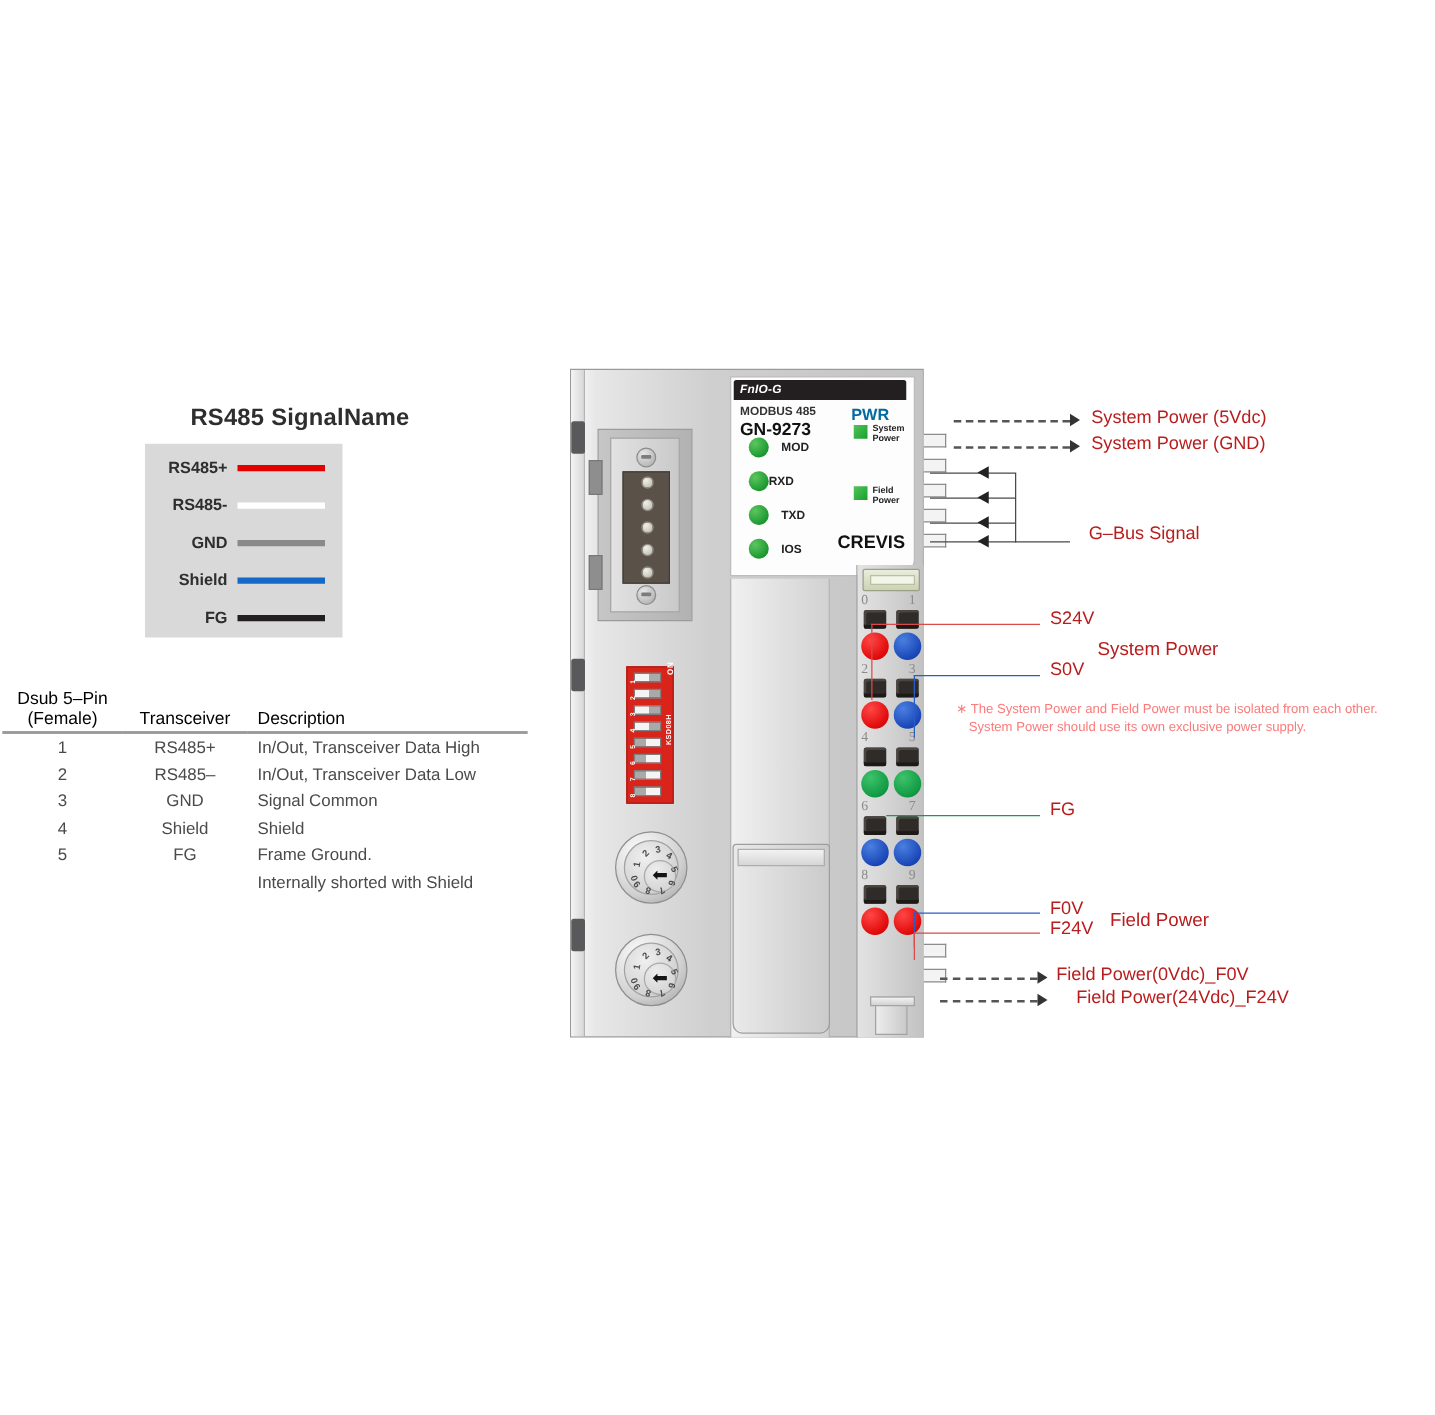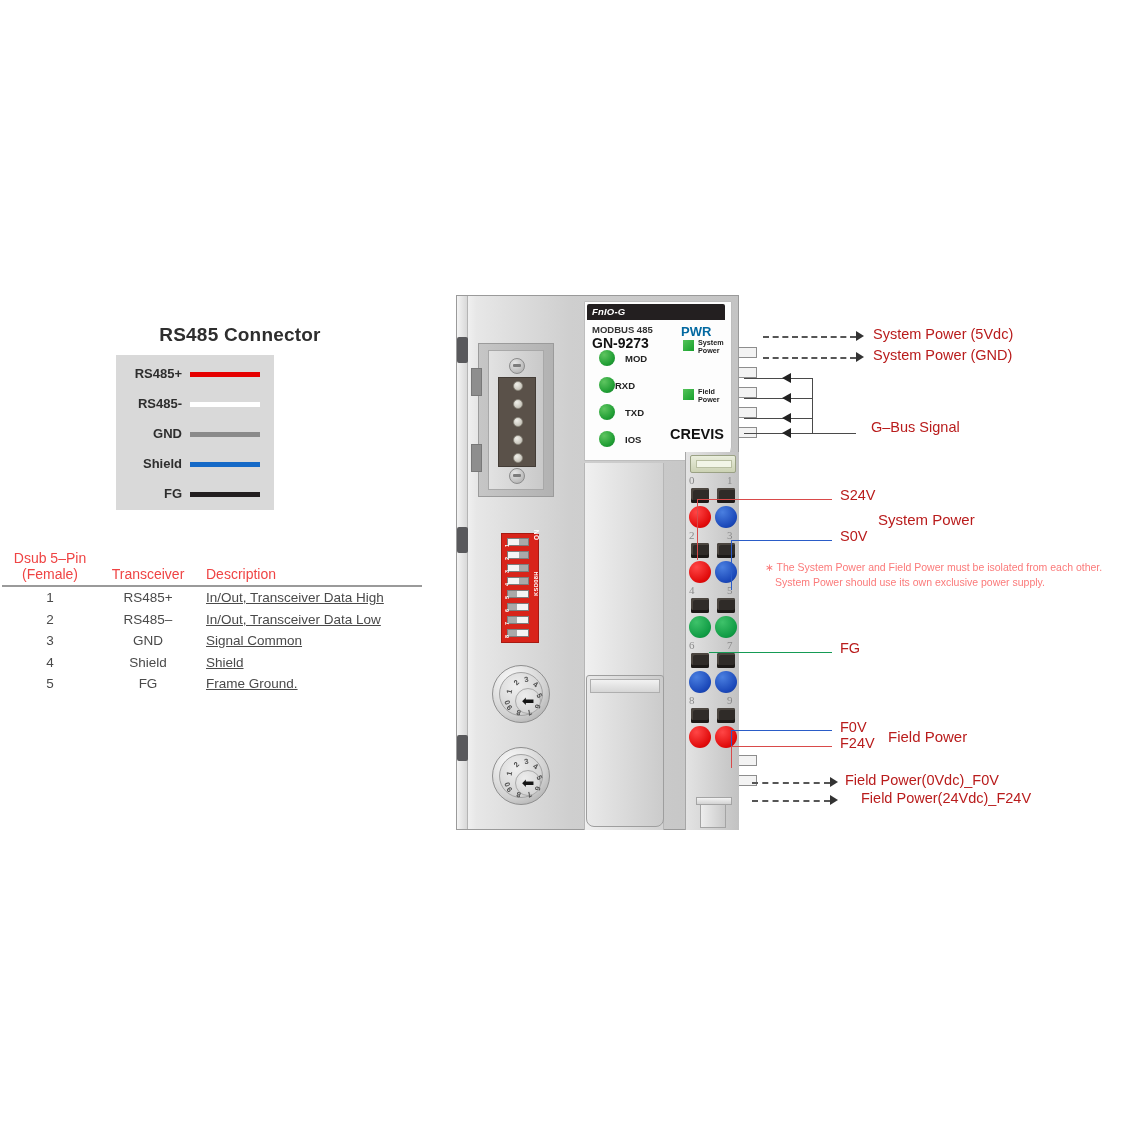--- a/index.html
+++ b/index.html
@@ -12,26 +12,26 @@
                color:#2e2e2e;text-align:center;letter-spacing:.2px;}
   #legend-box{left:116px;top:355px;width:158px;height:155px;background:#d9d9d9;}
   .legend-row{position:absolute;left:0;width:158px;height:31px;}
   .legend-label{position:absolute;right:92px;top:7px;font-size:13px;font-weight:bold;
                 color:#2e2e2e;white-space:nowrap;}
   .legend-line{position:absolute;left:74px;top:13px;width:70px;height:5px;}
 
   
   #pin-table{left:2px;top:550px;width:420px;}
   #pin-table table{border-collapse:collapse;width:420px;font-size:13.5px;color:#4a4a4a;}
-  #pin-table th{font-weight:normal;font-size:14px;color:#ef4444;padding:0 0 3px 0;
+  #pin-table th{font-weight:normal;font-size:14px;color:#000000;padding:0 0 3px 0;
                 vertical-align:bottom;text-align:center;}
   #pin-table th.desc{text-align:left;padding-left:8px;}
   #pin-table thead tr{border-bottom:2px solid #9a9a9a;}
   #pin-table td{padding:1px 0;text-align:center;line-height:1.45;}
-  #pin-table td.desc{text-align:left;padding-left:8px;text-decoration:underline;}
+  #pin-table td.desc{text-align:left;padding-left:8px;}
   .col-pin{width:96px;}.col-sig{width:100px;}
 
   
   #module{left:456px;top:295px;width:283px;height:535px;}
   .mod-body{position:absolute;left:0;top:0;width:283px;height:535px;
             background:linear-gradient(to right,#fbfbfb 0%,#e7e7e7 7%,#cfcfcf 40%,#c4c4c4 100%);
             border:1px solid #9a9a9a;box-sizing:border-box;}
   .mod-leftstrip{position:absolute;left:1px;top:1px;width:10px;height:533px;
             background:linear-gradient(to right,#f4f4f4,#d8d8d8);border-right:1px solid #b4b4b4;}
   .ltab{position:absolute;left:1px;width:11px;height:26px;background:#59595c;
@@ -146,21 +146,21 @@
         border-top:5px solid transparent;border-bottom:5px solid transparent;}
   .arrow-l{position:absolute;width:0;height:0;border-right:9px solid #222;
         border-top:5px solid transparent;border-bottom:5px solid transparent;}
   .callout{position:absolute;font-size:14.5px;color:#b91c1c;white-space:nowrap;}
   .callout.big{font-size:15px;}
   .note{position:absolute;font-size:10.5px;color:#fb7a7a;line-height:1.45;white-space:nowrap;}
 </style>
 </head>
 <body>
 
-<div class="abs" id="rs485-title">RS485 Connector</div>
+<div class="abs" id="rs485-title">RS485 SignalName</div>
 
 <div class="abs" id="legend-box">
   <div class="legend-row" style="top:4px">
     <span class="legend-label">RS485+</span>
     <span class="legend-line" style="background:#e50000"></span>
   </div>
   <div class="legend-row" style="top:34px">
     <span class="legend-label">RS485-</span>
     <span class="legend-line" style="background:#ffffff"></span>
   </div>
@@ -208,20 +208,25 @@
       </tr>
       <tr>
         <td>4</td>
         <td>Shield</td>
         <td class="desc">Shield</td>
       </tr>
       <tr>
         <td>5</td>
         <td>FG</td>
         <td class="desc">Frame Ground.</td>
+      </tr>
+      <tr>
+        <td></td>
+          <td></td>
+        <td class="desc">Internally shorted with Shield</td>
       </tr>
     </tbody>
   </table>
 </div>
 
 <div class="abs" id="module">
   <div class="mod-body"></div>
   <div class="mod-leftstrip"></div>
   <div class="ltab" style="top:42px"></div>
   <div class="ltab" style="top:232px"></div>

